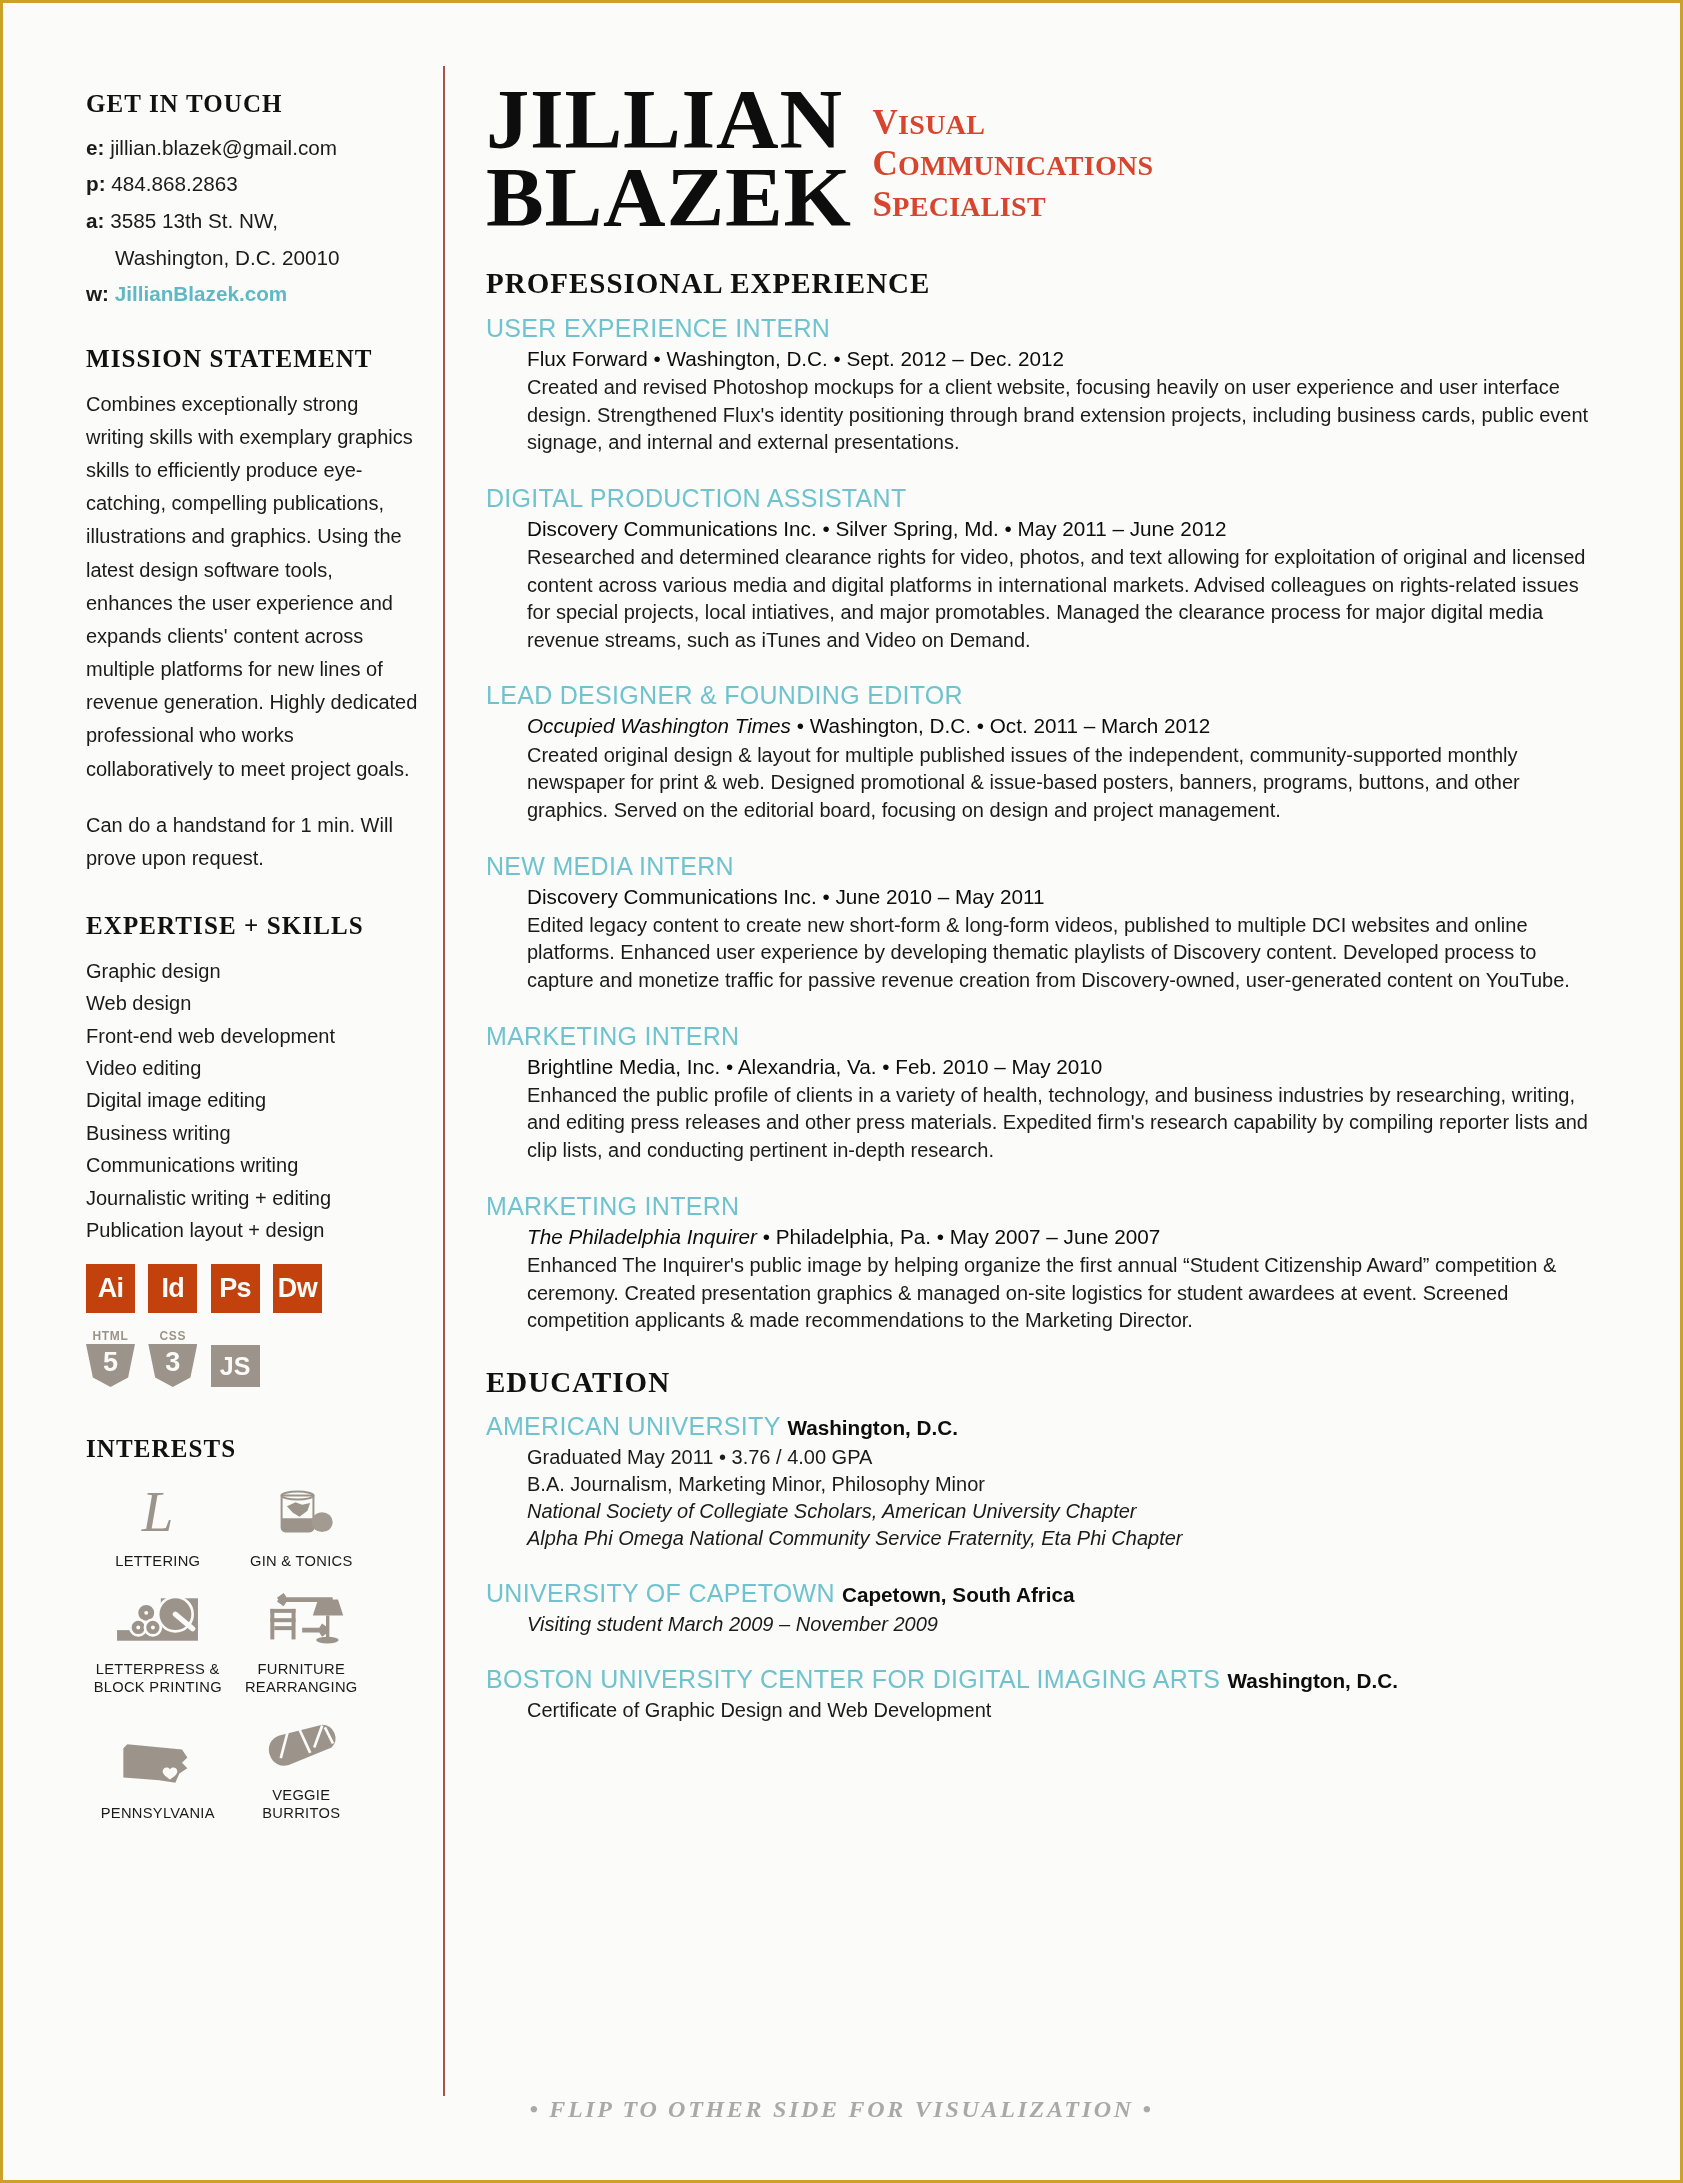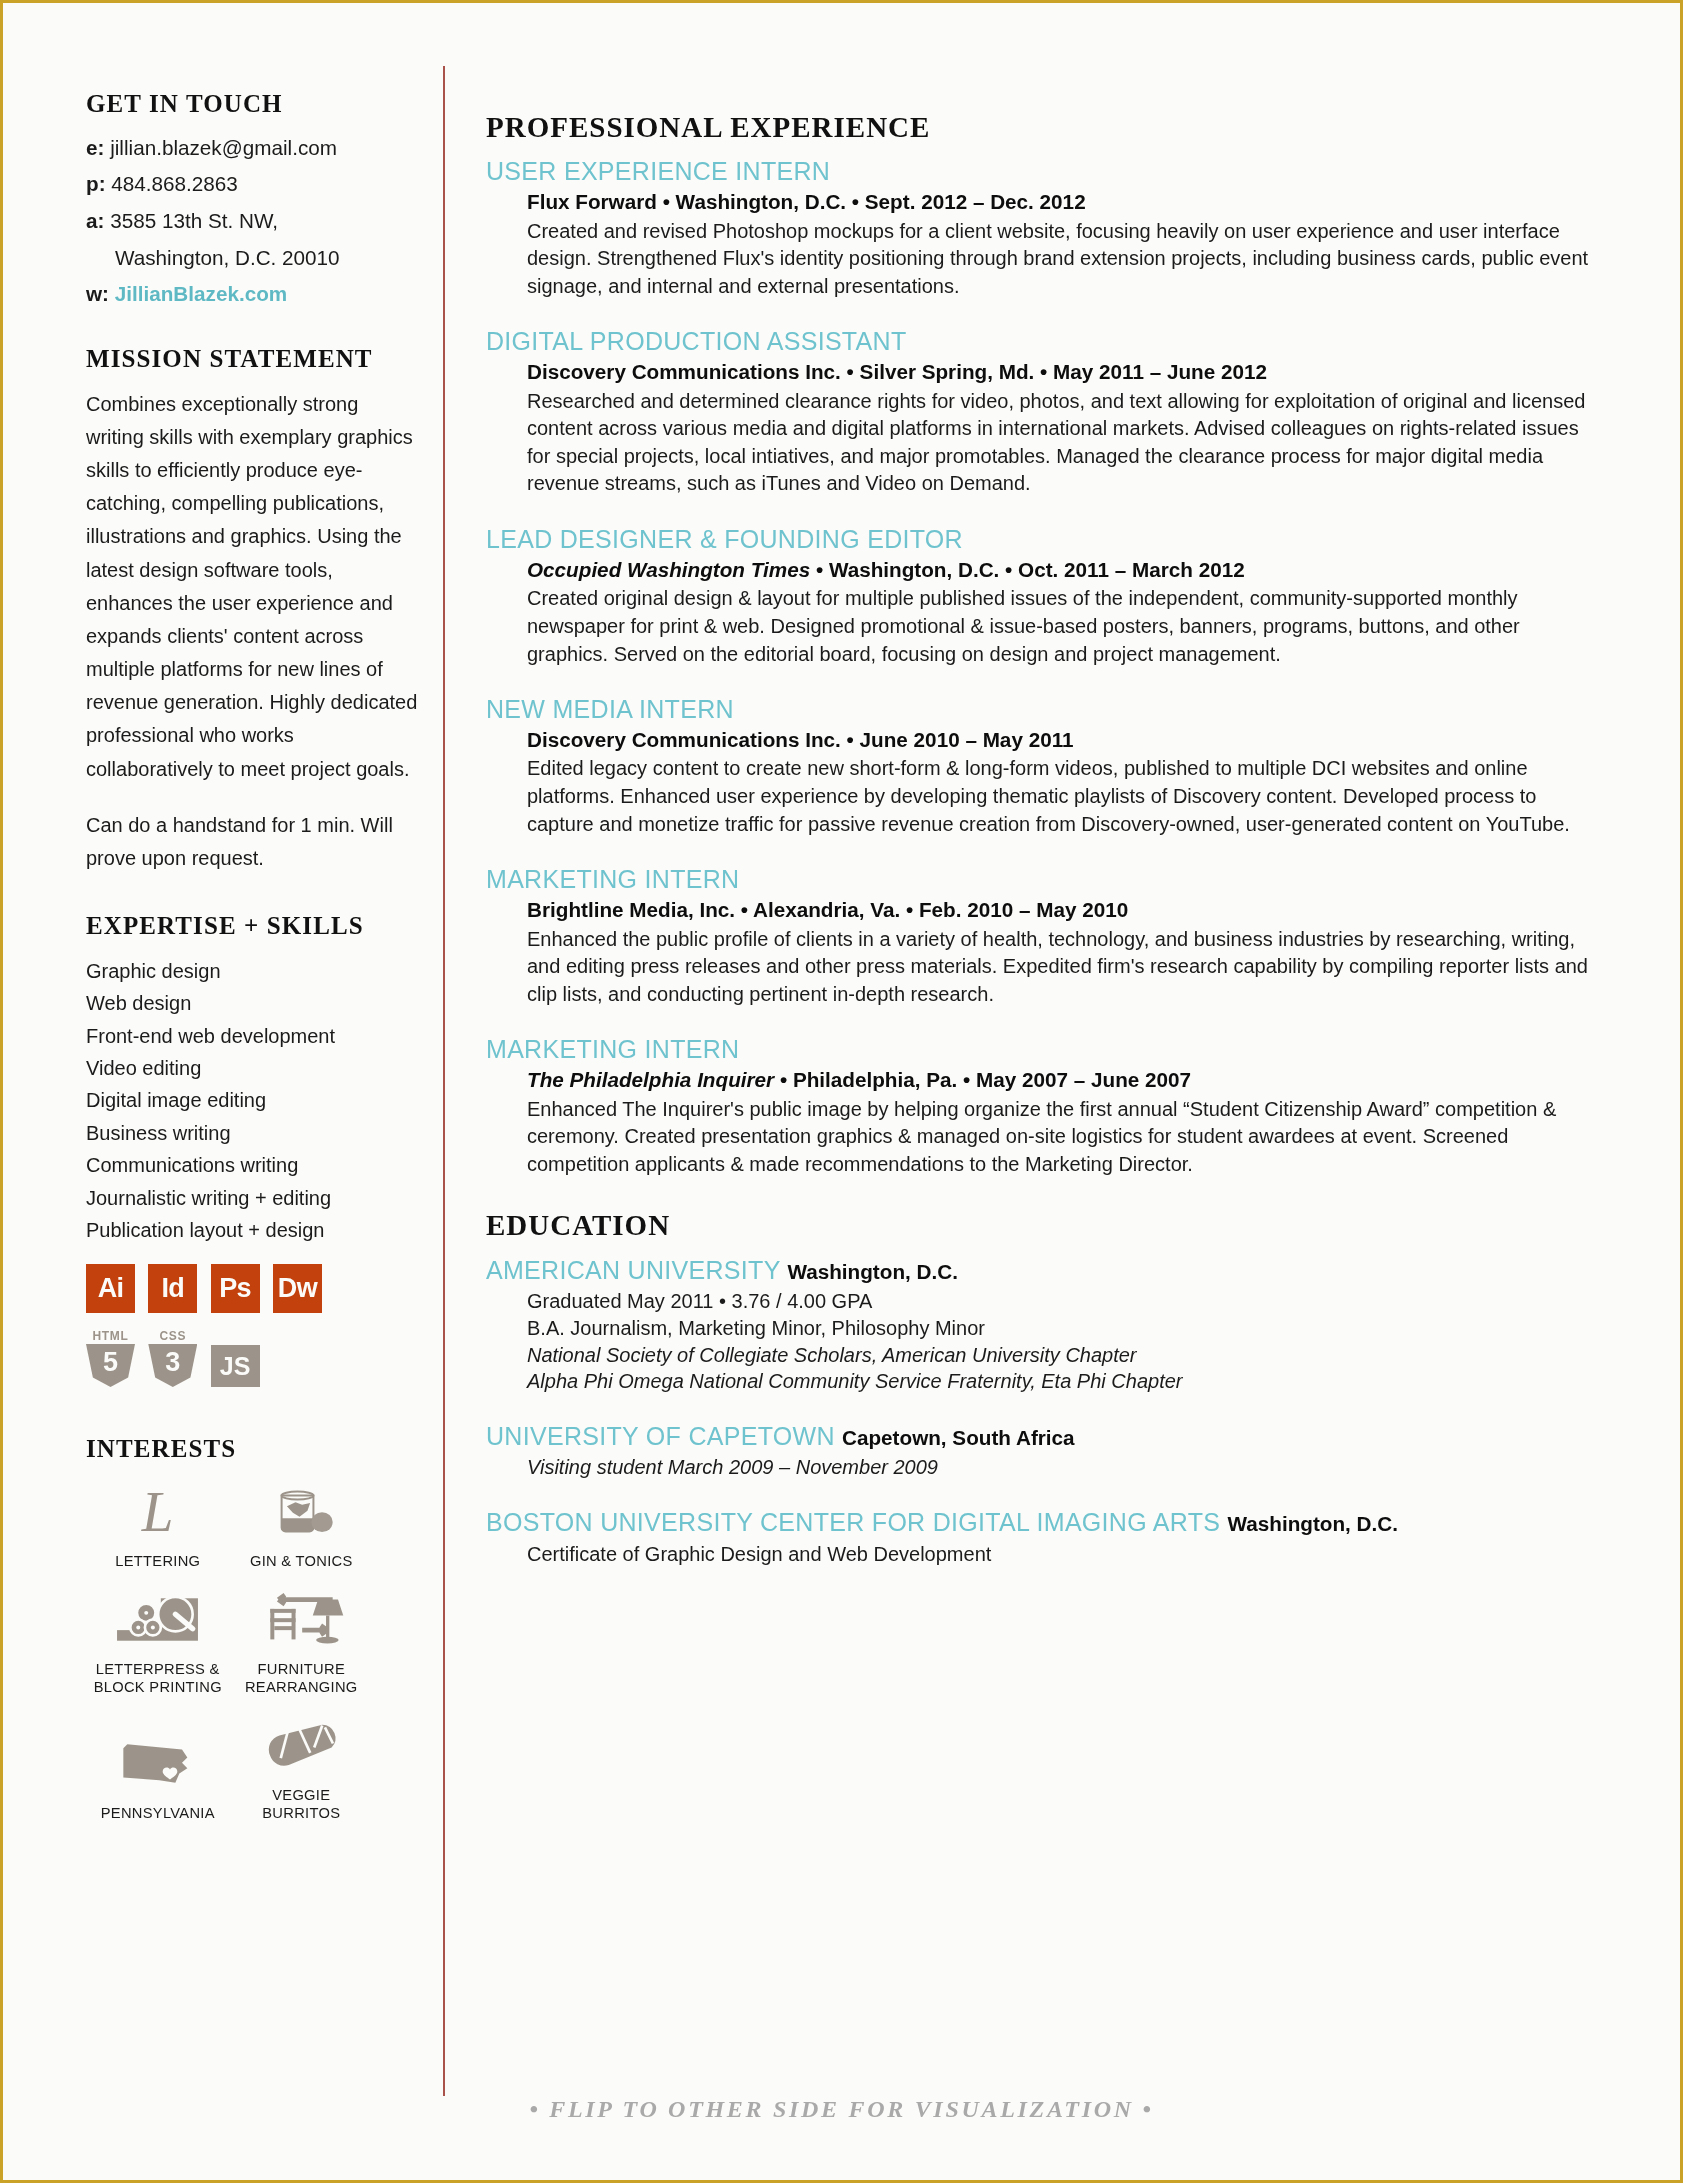--- a/index.html
+++ b/index.html
@@ -191,21 +191,21 @@
   .job { margin-bottom: 27px; }
   .job-title {
     color: #6ec3ce;
     font-size: 25px;
     letter-spacing: 0.3px;
     font-weight: 400;
     margin-bottom: 4px;
   }
   .job-meta {
     font-size: 20.7px;
-    font-weight: 700;
+    font-weight: 400;
     color: #0d0d0d;
     margin-left: 41px;
     margin-bottom: 3.3px;
   }
   .job-meta .org-italic { font-style: italic; }
   .job-desc {
     font-size: 20px;
     line-height: 1.38;
     color: #1b1b1b;
     margin-left: 41px;
@@ -403,20 +403,31 @@
           </div>
           <div class="interest-label">VEGGIE<br>BURRITOS</div>
         </div>
 
       </div>
     </div>
   </div>
 
   <div class="right-col">
 
+    <div class="name-row">
+      <div class="name-block">
+        <div>JILLIAN</div>
+        <div>BLAZEK</div>
+      </div>
+      <div class="tagline">
+        <div><span class="cap">V</span><span>ISUAL</span></div>
+        <div><span class="cap">C</span><span>OMMUNICATIONS</span></div>
+        <div><span class="cap">S</span><span>PECIALIST</span></div>
+      </div>
+    </div>
 
     <div class="section-head">PROFESSIONAL EXPERIENCE</div>
 
     <div class="job">
       <div class="job-title">USER EXPERIENCE INTERN</div>
       <div class="job-meta">Flux Forward • Washington, D.C. • Sept. 2012 – Dec. 2012</div>
       <div class="job-desc">Created and revised Photoshop mockups for a client website, focusing heavily on user experience and user interface design. Strengthened Flux's identity positioning through brand extension projects, including business cards, public event signage, and internal and external presentations.</div>
     </div>
 
     <div class="job">

